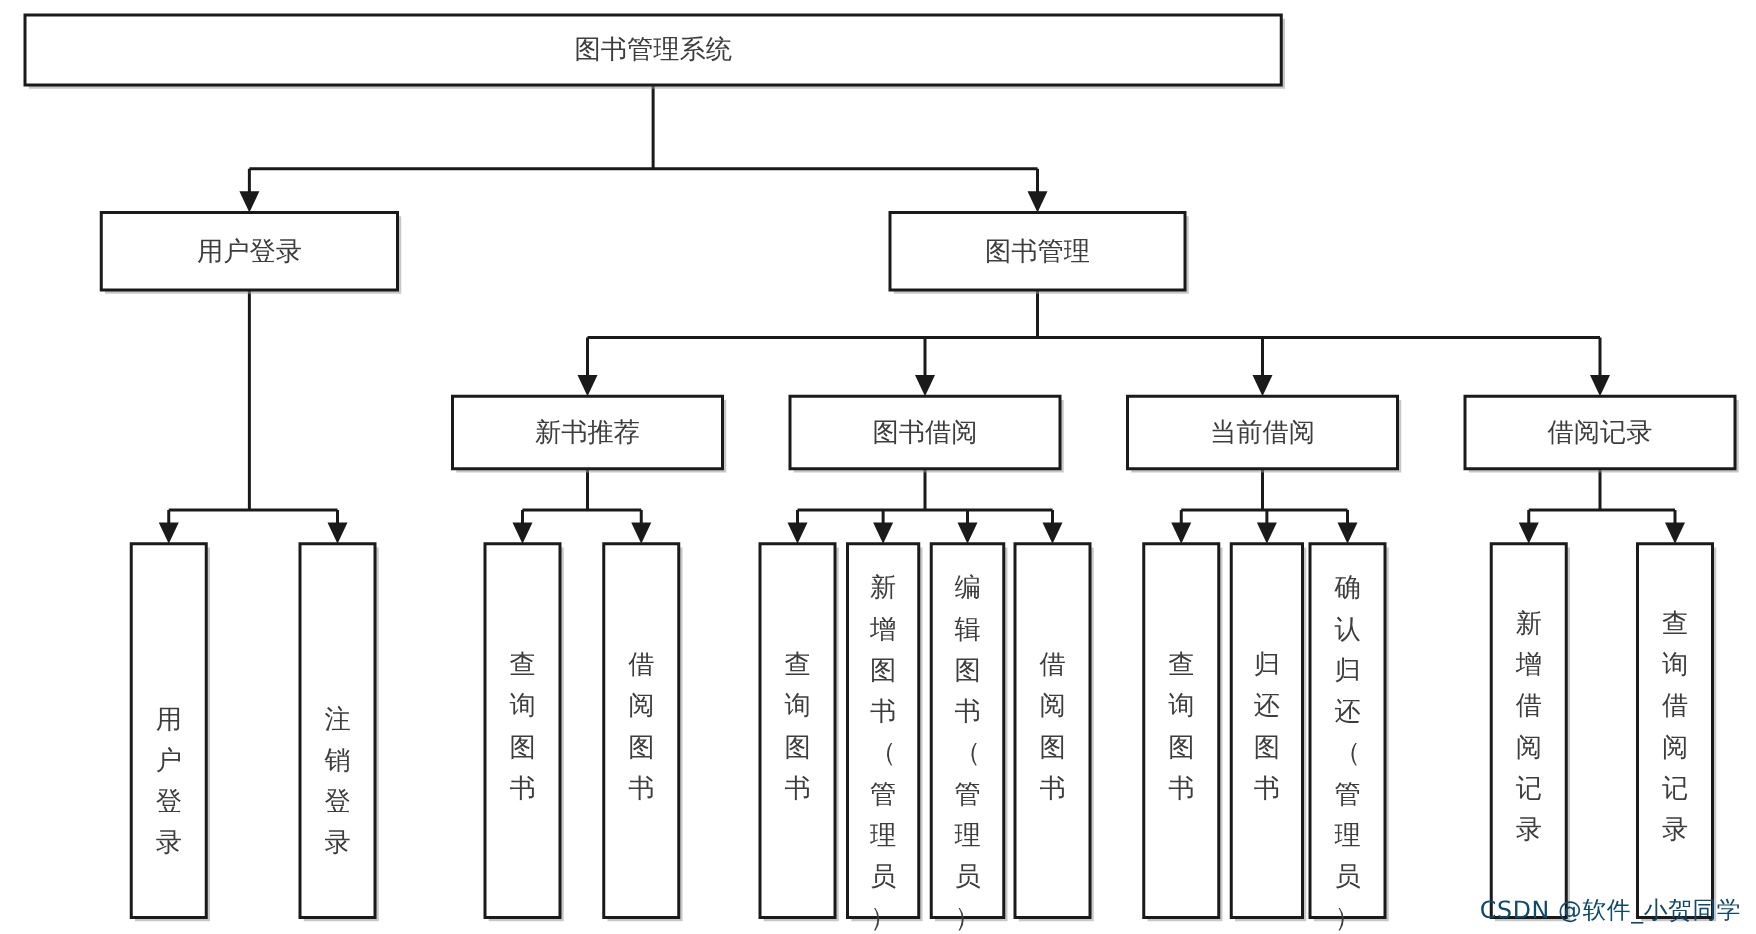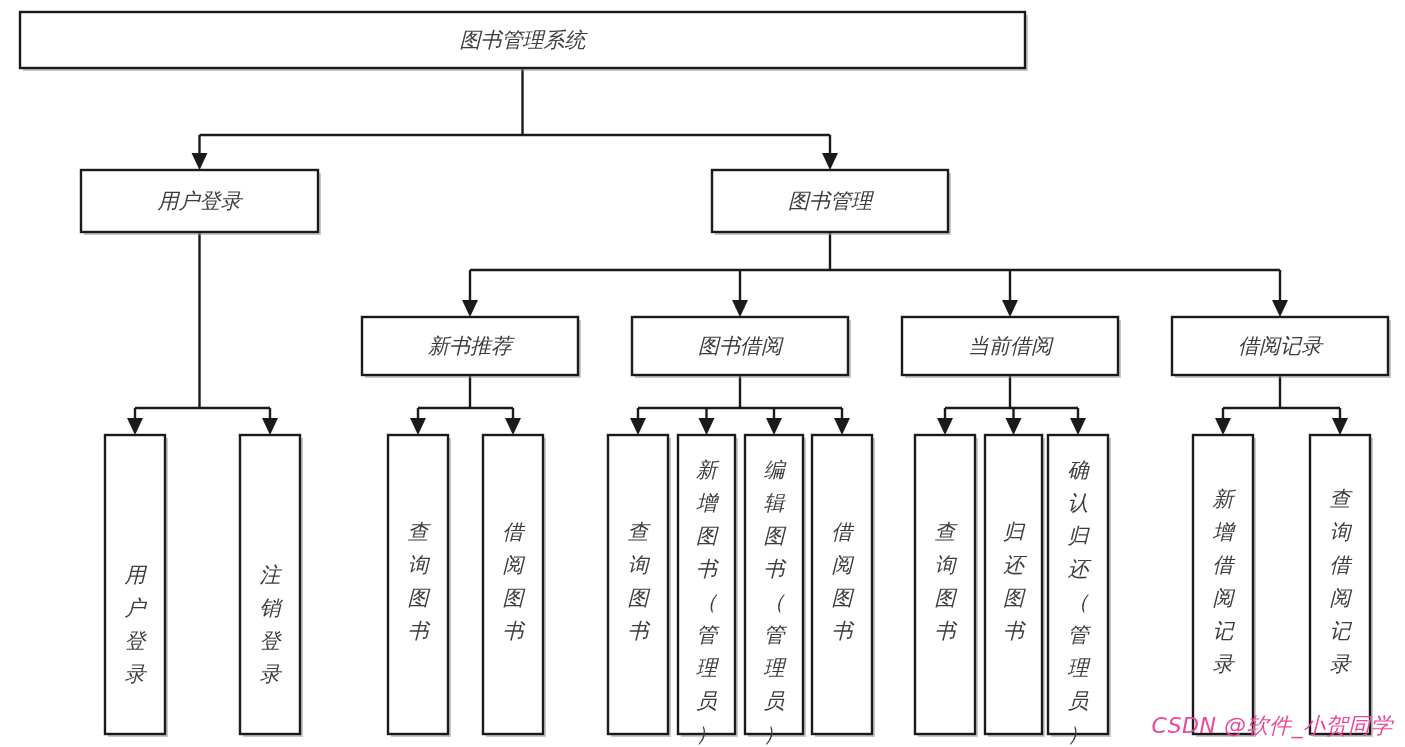--- a/index.html
+++ b/index.html
@@ -12,21 +12,20 @@
     width: 1405px;
     height: 747px;
     overflow: hidden;
     font-family: "DejaVu Sans", "Liberation Sans", sans-serif;
   }
   #diagram-root {
     position: relative;
     width: 1405px;
     height: 747px;
     background: #ffffff;
-    font-style: italic;
   }
   svg.diagram-canvas {
     position: absolute;
     top: 0;
     left: 0;
     width: 1405px;
     height: 747px;
     display: block;
   }
   .node-box {
@@ -59,22 +58,22 @@
     font-family: "DejaVu Sans", "Liberation Sans", sans-serif;
     font-size: 21px;
     fill: #3d3d3d;
     text-anchor: middle;
   }
   .watermark-text {
     position: absolute;
     right: 12px;
     bottom: 6px;
     font-family: "DejaVu Sans", "Liberation Sans", sans-serif;
-    font-size: 22px;
-    color: #ec4899;
+    font-size: 19px;
+    color: #0c4a6e;
     letter-spacing: 0.5px;
     white-space: nowrap;
     user-select: none;
   }
 </style>
 </head>
 <body>
 
 <div id="diagram-root">
   <svg class="diagram-canvas" id="diagram-canvas" viewBox="0 0 1405 747" xmlns="http://www.w3.org/2000/svg">

